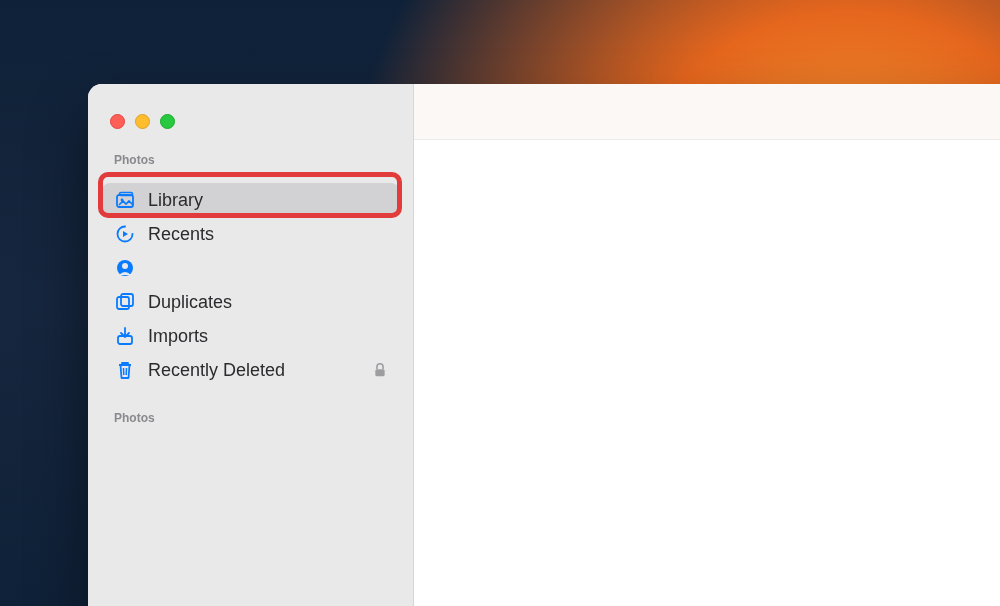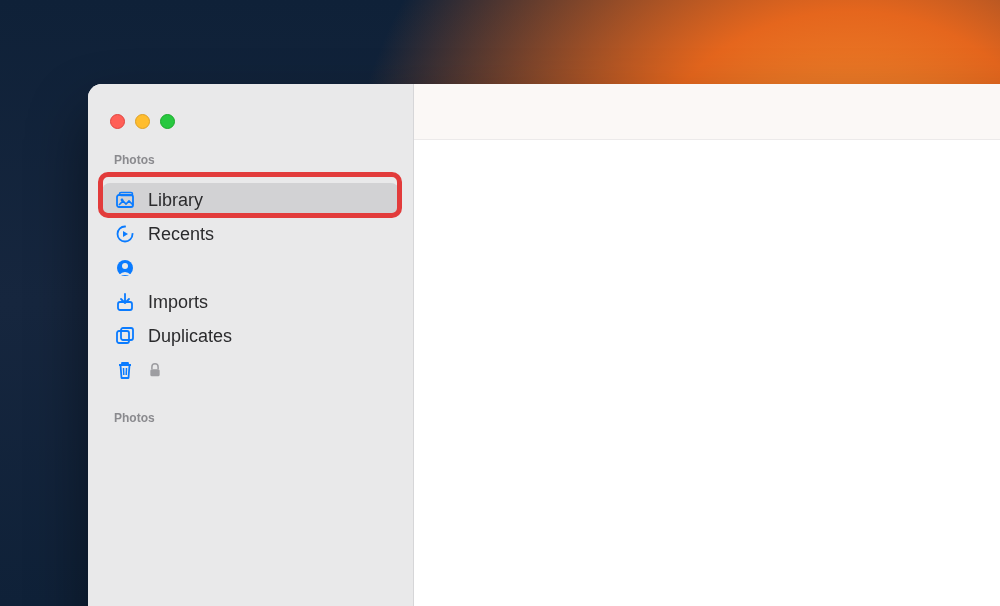--- a/index.html
+++ b/index.html
@@ -158,41 +158,42 @@
               <use href="#ic-people"></use>
             </svg>
           </span>
       </li>
 
 
 
       <li class="item">
         <span class="icon">
           <svg width="22" height="22" viewBox="0 0 22 22">
+              <use href="#ic-duplicates"></use>
+            </svg>
+          </span>
+        <span class="label">Duplicates</span>
+      </li>
+
+      <li class="item">
+        <span class="icon">
+          <svg width="22" height="22" viewBox="0 0 22 22">
               <use href="#ic-imports"></use>
             </svg>
           </span>
         <span class="label">Imports</span>
       </li>
 
       <li class="item">
         <span class="icon">
           <svg width="22" height="22" viewBox="0 0 22 22">
-              <use href="#ic-duplicates"></use>
-            </svg>
-          </span>
-        <span class="label">Duplicates</span>
-      </li>
-
-      <li class="item">
-        <span class="icon">
-          <svg width="22" height="22" viewBox="0 0 22 22">
               <use href="#ic-trash"></use>
             </svg>
           </span>
+        <span class="label">Recently Deleted</span>
         <span class="lock">
           <svg width="14" height="18" viewBox="0 0 18 20">
               <use href="#ic-lock"></use>
             </svg>
           </span>
       </li>
 
     </ul>
 
     <div class="section-label">Photos</div>

